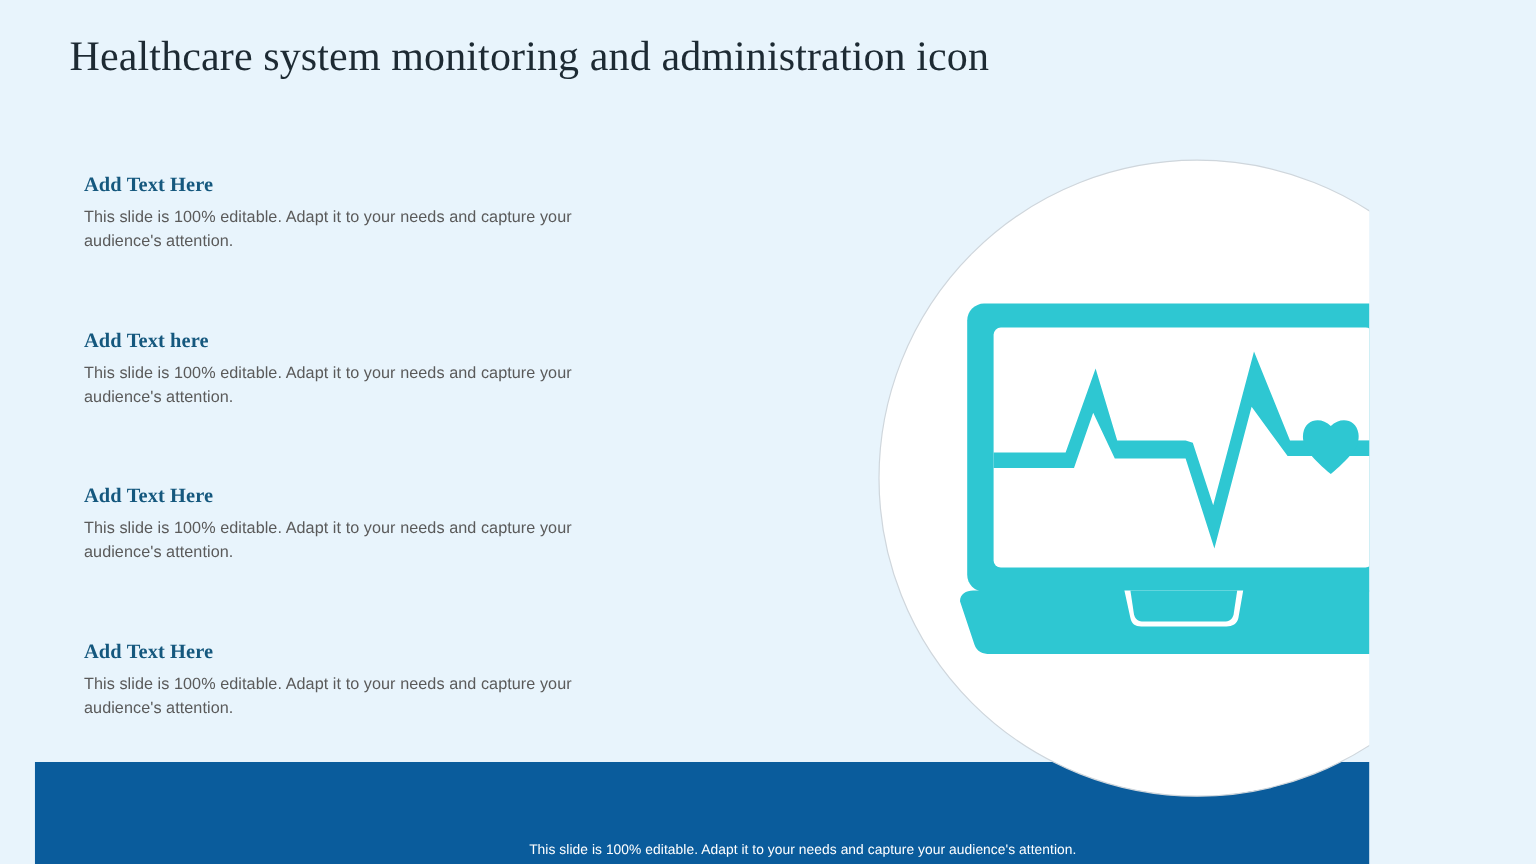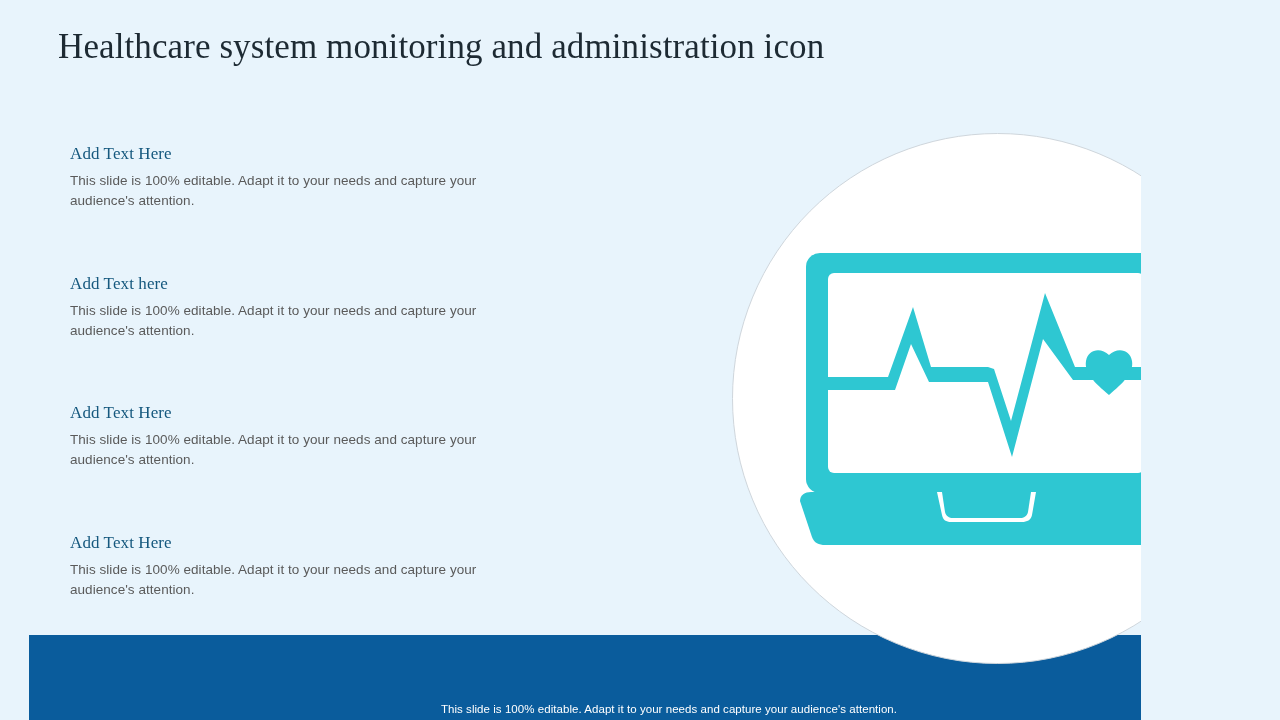--- a/index.html
+++ b/index.html
@@ -58,21 +58,21 @@
 
   .tb-0 { top: 0px; }
   .tb-1 { top: 130px; }
   .tb-2 { top: 259px; }
   .tb-3 { top: 389px; }
 
   .block-heading {
     font-family: "Liberation Serif", "DejaVu Serif", serif;
     font-size: 17px;
     line-height: 22px;
-    font-weight: normal;
+    font-weight: bold;
     color: #15587e;
     letter-spacing: 0.1px;
     margin-bottom: 6px;
     white-space: nowrap;
   }
 
   .block-body {
     font-family: "Liberation Sans", sans-serif;
     font-size: 13.5px;
     line-height: 19.5px;

